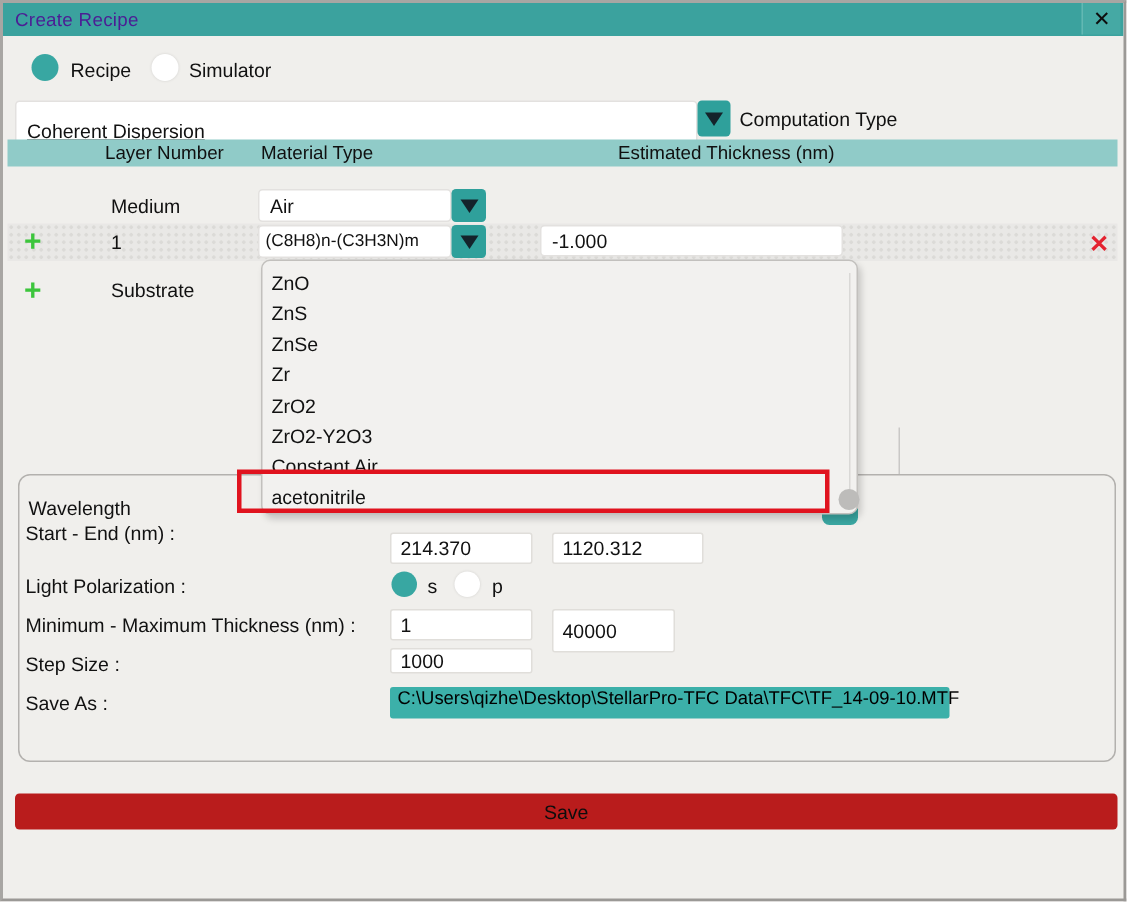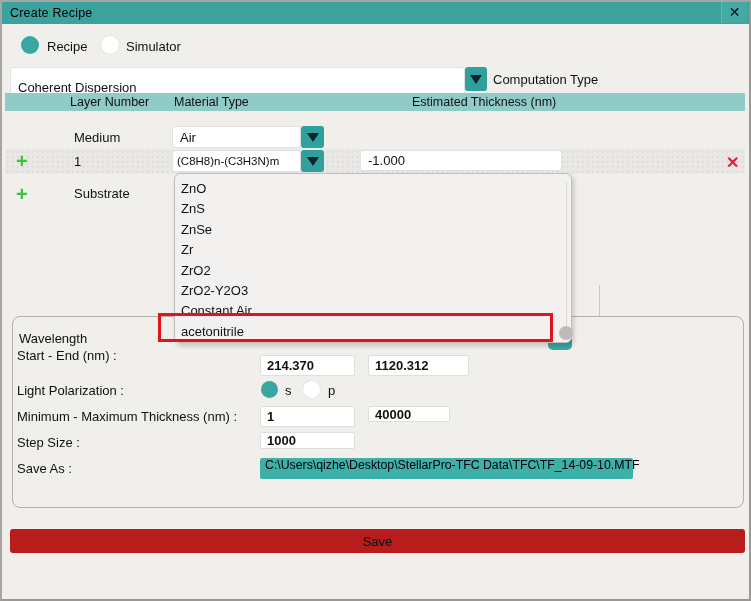--- a/index.html
+++ b/index.html
@@ -2,21 +2,21 @@
 <html><head>
 <meta charset="utf-8">
 <style>
   * { margin:0; padding:0; box-sizing:border-box; }
   html,body { width:751px; height:601px; }
   body { font-family:"Liberation Sans", sans-serif; font-size:13px; color:#111; }
   .window { position:relative; width:751px; height:601px; background:#f0efec;
             border:2px solid #a8a6a3; border-right-color:#9b9996; border-bottom-color:#9b9996; overflow:hidden; }
   .titlebar { position:absolute; left:0; top:0; width:747px; height:22px; background:#3ba29e;
               display:flex; align-items:center; }
-  .title-text { color:#000000; font-size:12.5px; padding-left:8px; letter-spacing:.2px; }
+  .title-text { color:#4c1d95; font-size:12.5px; padding-left:8px; letter-spacing:.2px; }
   .close-btn { position:absolute; right:2px; top:0px; width:26px; height:21px; background:#45a9a4;
                border-left:1px solid #63b8b3; color:#0d0d0d; font-size:14px; line-height:21px;
                text-align:center; cursor:default; }
   
   .radio { position:absolute; border-radius:50%; width:18px; height:18px; }
   .radio.on { background:#38a7a2; }
   .radio.off { background:#ffffff; box-shadow:0 0 2px rgba(0,0,0,.12); }
   .lbl { position:absolute; white-space:nowrap; }
   
   .field { position:absolute; background:#ffffff; border:1px solid #e3e1df; border-radius:3px;
@@ -41,21 +41,21 @@
                   background:#bdbcba; }
   .teal-fragment { position:absolute; left:546px; top:337px; width:24px; height:11px; background:#3aa7a2;
                    border-radius:0 0 5px 5px; z-index:4; }
   .hidden-edge { position:absolute; left:597px; top:283px; width:1px; height:31px; background:#c9c8c6; z-index:1; }
   .highlight-box { position:absolute; left:156px; top:311px; width:395px; height:29px;
                    border:3px solid #e0131e; z-index:7; background:transparent; }
   
   .panel { position:absolute; left:10px; top:314px; width:732px; height:192px;
            border:1px solid #b3b1ae; border-radius:8px; }
   .input { position:absolute; background:#ffffff; border:1px solid #e0deda; border-radius:2px;
-           padding-left:6px; display:flex; align-items:center; white-space:nowrap;font-weight:bold; }
+           padding-left:6px; display:flex; align-items:center; white-space:nowrap; }
   .saveas-band { position:absolute; left:258px; top:456px; width:373px; height:21px; background:#3cb0a9;
                  border-radius:2px; display:flex; align-items:flex-start; padding-left:5px;
                  font-size:12.3px; color:#000000; white-space:nowrap; z-index:2; }
   .save-btn { position:absolute; left:8px; top:527px; width:735px; height:24px; background:#b91c1c;
               border-radius:3px; display:flex; align-items:center; justify-content:center;
               color:#0d0d0d; font-size:13px; }
 </style>
 </head>
 <body>
 
@@ -127,21 +127,21 @@
   <span class="lbl" style="left:15px; top:381px;">Light Polarization :</span>
   <span class="radio on" style="left:259px; top:379px; width:17px; height:17px;"></span>
   <span class="lbl" style="left:283px; top:381px;">s</span>
   <span class="radio off" style="left:301px; top:379px; width:17px; height:17px;"></span>
   <span class="lbl" style="left:326px; top:381px;">p</span>
 
   <span class="lbl" style="left:15px; top:407px;">Minimum - Maximum Thickness (nm) :</span>
   <div class="input" style="left:258px; top:404px; width:95px; height:21px;">
     <span>1</span>
   </div>
-  <div class="input" style="left:366px; top:404px; width:82px; height:16px;">
+  <div class="input" style="left:366px; top:404px; width:82px; height:29px;">
     <span>40000</span>
   </div>
 
   <span class="lbl" style="left:15px; top:433px;">Step Size :</span>
   <div class="input" style="left:258px; top:430px; width:95px; height:17px;">
     <span>1000</span>
   </div>
 
   <span class="lbl" style="left:15px; top:459px;">Save As :</span>
   <div class="saveas-band">

